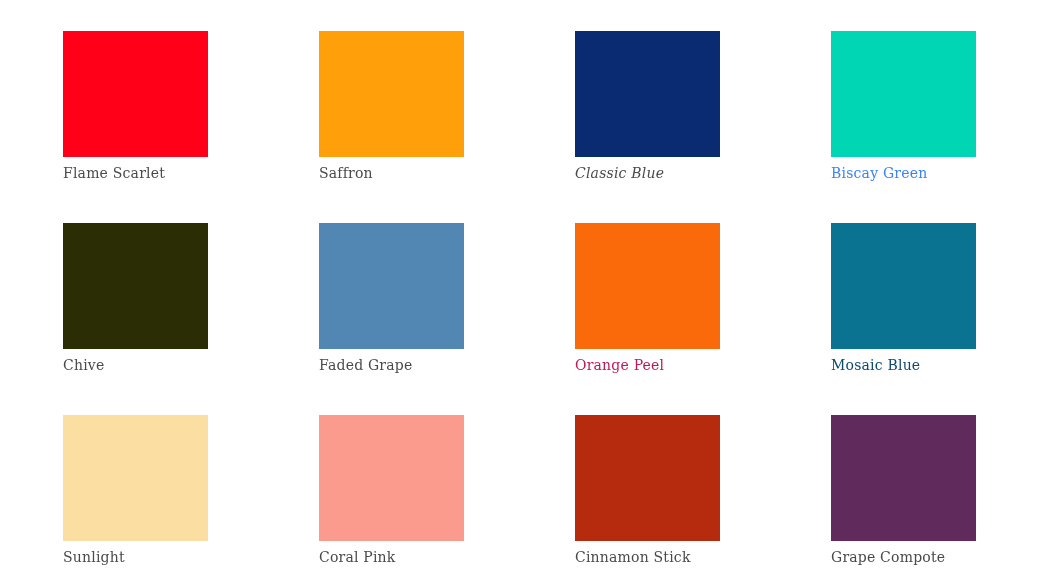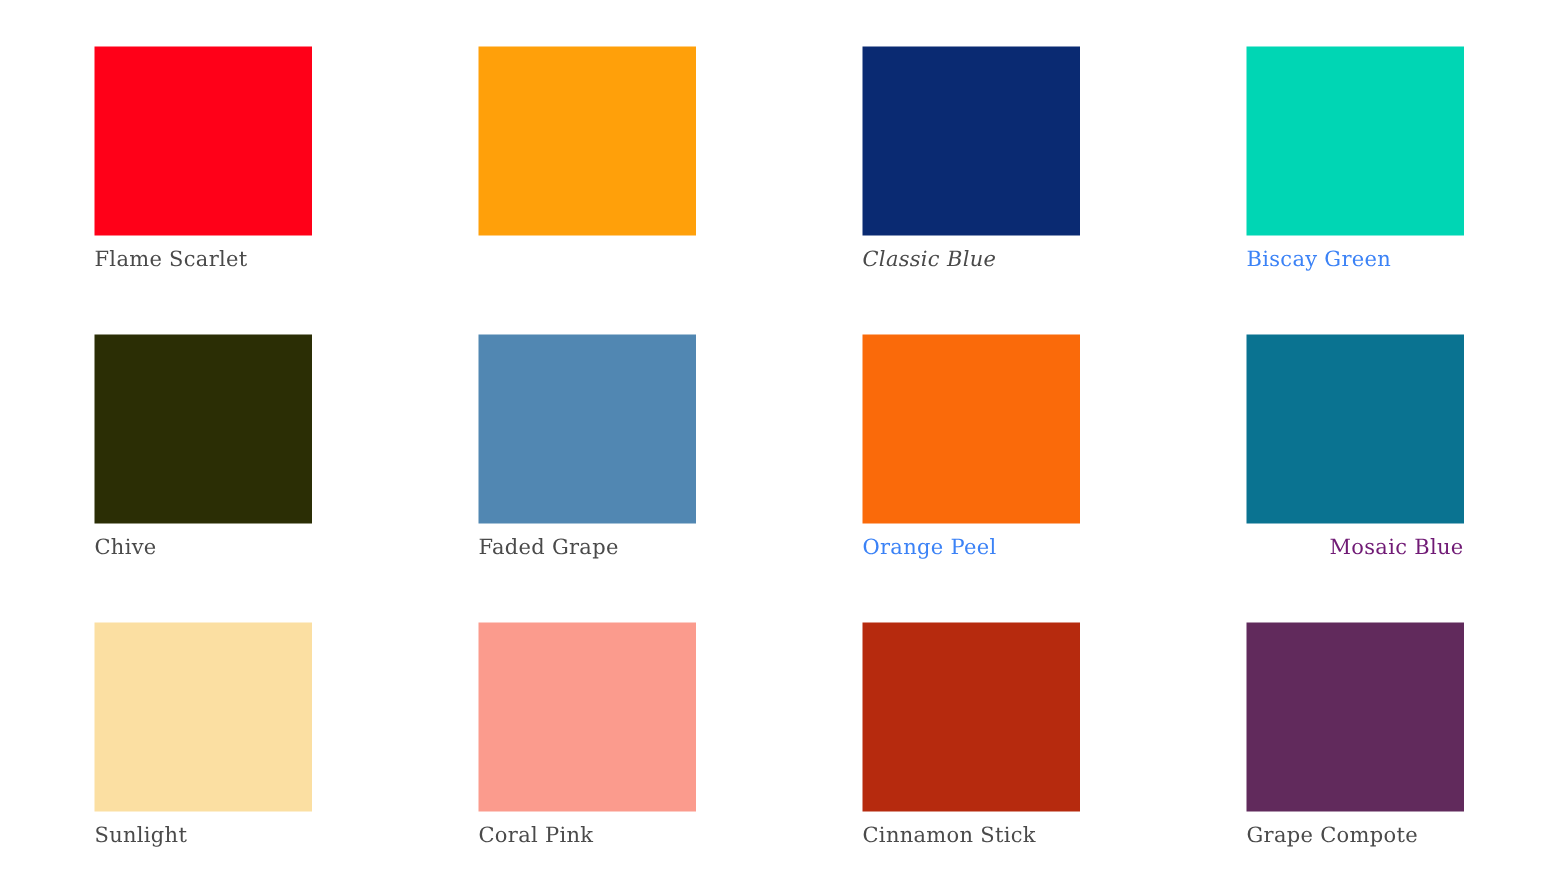--- a/index.html
+++ b/index.html
@@ -62,20 +62,21 @@
 <div id="palette-board" style="background: rgb(255, 255, 255);">
   <div class="swatch-grid">
 
     <div class="swatch-cell">
       <div class="swatch-chip" style="background-color: rgb(255, 0, 24);"></div>
       <div class="swatch-label" style="color: rgb(74, 74, 74);">Flame Scarlet</div>
     </div>
 
     <div class="swatch-cell">
       <div class="swatch-chip" style="background-color: rgb(255, 160, 10);"></div>
+      <div class="swatch-label" style="color: rgb(74, 74, 74);">Saffron</div>
     </div>
 
     <div class="swatch-cell">
       <div class="swatch-chip" style="background-color: rgb(10, 42, 114);"></div>
       <div class="swatch-label" style="color: rgb(74, 74, 74); font-style: italic;">Classic Blue</div>
     </div>
 
     <div class="swatch-cell">
       <div class="swatch-chip" style="background-color: rgb(0, 214, 180);"></div>
       <div class="swatch-label" style="color: #3b82f6;">Biscay Green</div>
@@ -86,26 +87,26 @@
       <div class="swatch-label" style="color: rgb(74, 74, 74);">Chive</div>
     </div>
 
     <div class="swatch-cell">
       <div class="swatch-chip" style="background-color: rgb(81, 135, 178);"></div>
       <div class="swatch-label" style="color: rgb(74, 74, 74);">Faded Grape</div>
     </div>
 
     <div class="swatch-cell">
       <div class="swatch-chip" style="background-color: rgb(250, 106, 10);"></div>
-      <div class="swatch-label" style="color: #3b82f6;">Orange Peel</div>
+      <div class="swatch-label" style="color: #be185d;">Orange Peel</div>
     </div>
 
     <div class="swatch-cell">
       <div class="swatch-chip" style="background-color: rgb(10, 115, 145);"></div>
-      <div class="swatch-label" style="color: #701a75; text-align: center;">Mosaic Blue</div>
+      <div class="swatch-label" style="color: #0c4a6e;">Mosaic Blue</div>
     </div>
 
     <div class="swatch-cell">
       <div class="swatch-chip" style="background-color: rgb(251, 223, 162);"></div>
       <div class="swatch-label" style="color: rgb(74, 74, 74);">Sunlight</div>
     </div>
 
     <div class="swatch-cell">
       <div class="swatch-chip" style="background-color: rgb(251, 155, 141);"></div>
       <div class="swatch-label" style="color: rgb(74, 74, 74);">Coral Pink</div>

